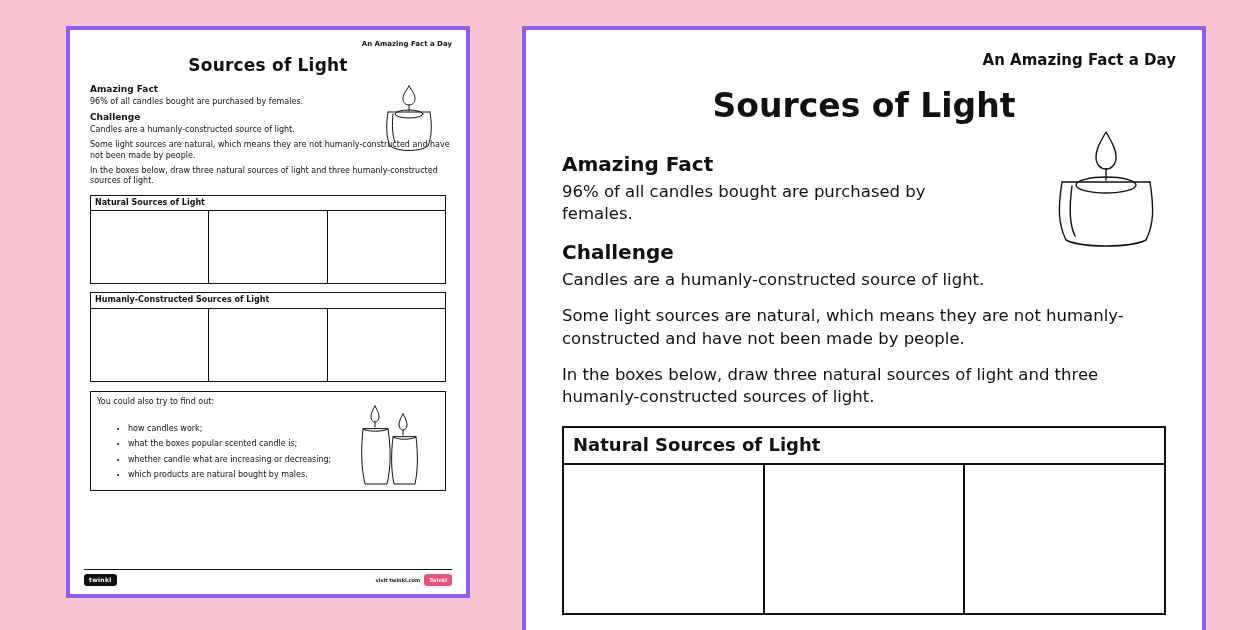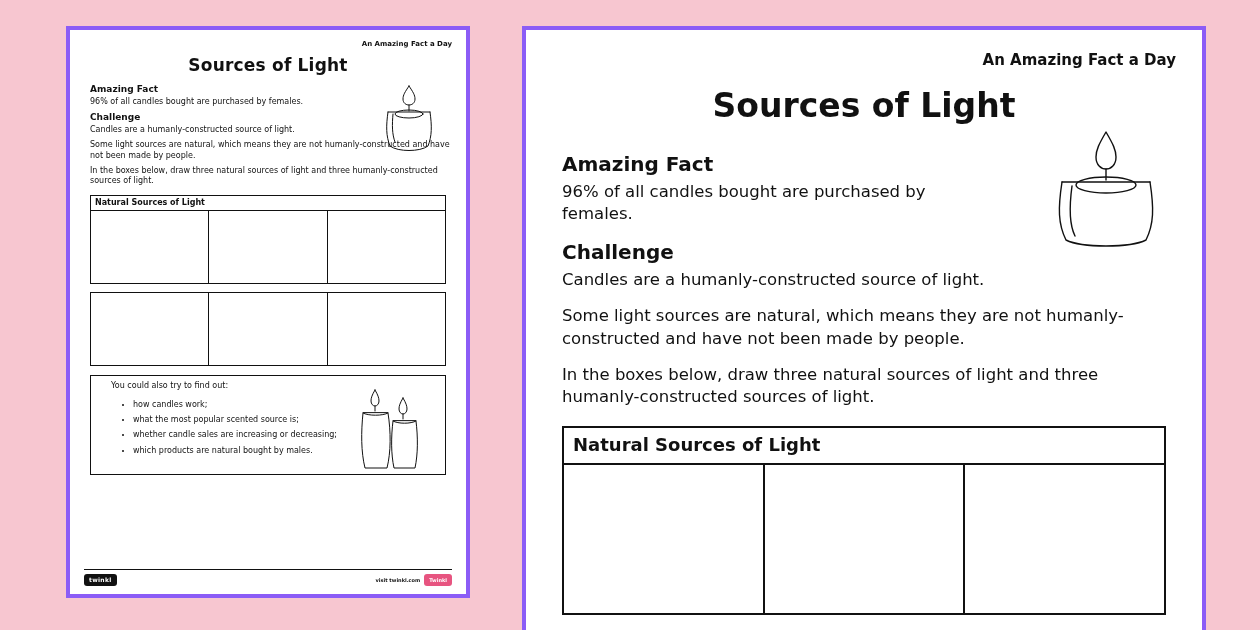--- a/index.html
+++ b/index.html
@@ -89,29 +89,29 @@
   }
   .sheet-small .tbl-cell:last-child {
     border-right: none;
   }
 
   .sheet-small .extra-box {
     border: 1px solid #111;
     margin: 9px 6px 0 6px;
     height: 100px;
     position: relative;
-    padding: 5px 20px;
+    padding: 5px 6px;
     box-sizing: border-box;
   }
   .sheet-small .extra-title {
     font-size: 8px;
     margin-bottom: 3px;
   }
   .sheet-small .extra-list {
-    margin: 8px;
+    margin: 17px;
     padding-left: 14px;
     font-size: 8px;
   }
   .sheet-small .extra-list li {
     margin-bottom: 5px;
   }
   .sheet-small .candles-pair {
     position: absolute;
     right: 8px;
     bottom: 2px;
@@ -267,33 +267,34 @@
   <div class="tbl">
     <div class="tbl-head">Natural Sources of Light</div>
     <div class="tbl-row">
       <div class="tbl-cell"></div>
       <div class="tbl-cell"></div>
       <div class="tbl-cell"></div>
     </div>
   </div>
 
   <div class="tbl">
+    <div class="tbl-head">Humanly-Constructed Sources of Light</div>
     <div class="tbl-row">
       <div class="tbl-cell"></div>
       <div class="tbl-cell"></div>
       <div class="tbl-cell"></div>
     </div>
   </div>
 
   <div class="extra-box">
     <div class="extra-title">You could also try to find out:</div>
     <ul class="extra-list">
       <li>how candles work;</li>
-      <li>what the most popular scented source is;</li>
-      <li>whether candle sales are increasing or decreasing;</li>
+      <li>what the boxes popular scented candle is;</li>
+      <li>whether candle what are increasing or decreasing;</li>
       <li>which products are natural bought by males.</li>
     </ul>
     <svg class="candles-pair" viewBox="0 0 96 92">
       <path class="ink-thin" d="M34 10 C31 15 30 18 30 21 C30 24 32 26 34 26 C36 26 38 24 38 21 C38 18 37 15 34 10 Z"></path>
       <path class="ink-thin" d="M34 26 L34 31"></path>
       <path class="ink-thin" d="M22 33 C20 52 20 72 24 88 L46 88 C50 72 50 52 47 33 Z"></path>
       <path class="ink-thin" d="M22 33 C27 36 42 36 47 33"></path>
       <path class="ink-thin" d="M62 18 C59 23 58 26 58 29 C58 32 60 34 62 34 C64 34 66 32 66 29 C66 26 65 23 62 18 Z"></path>
       <path class="ink-thin" d="M62 34 L62 39"></path>
       <path class="ink-thin" d="M52 41 C50 57 50 74 53 88 L74 88 C77 74 77 57 75 41 Z"></path>

